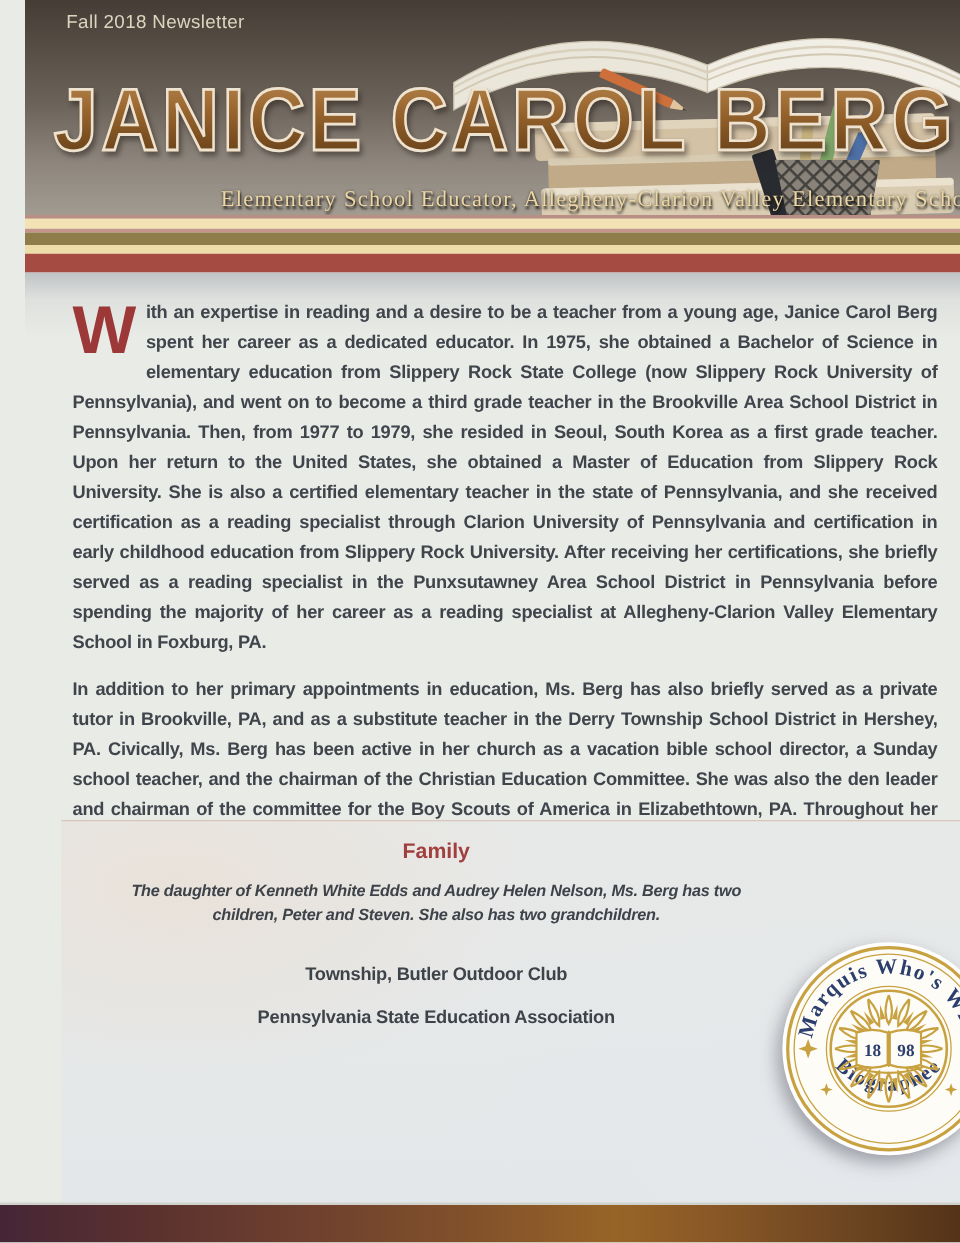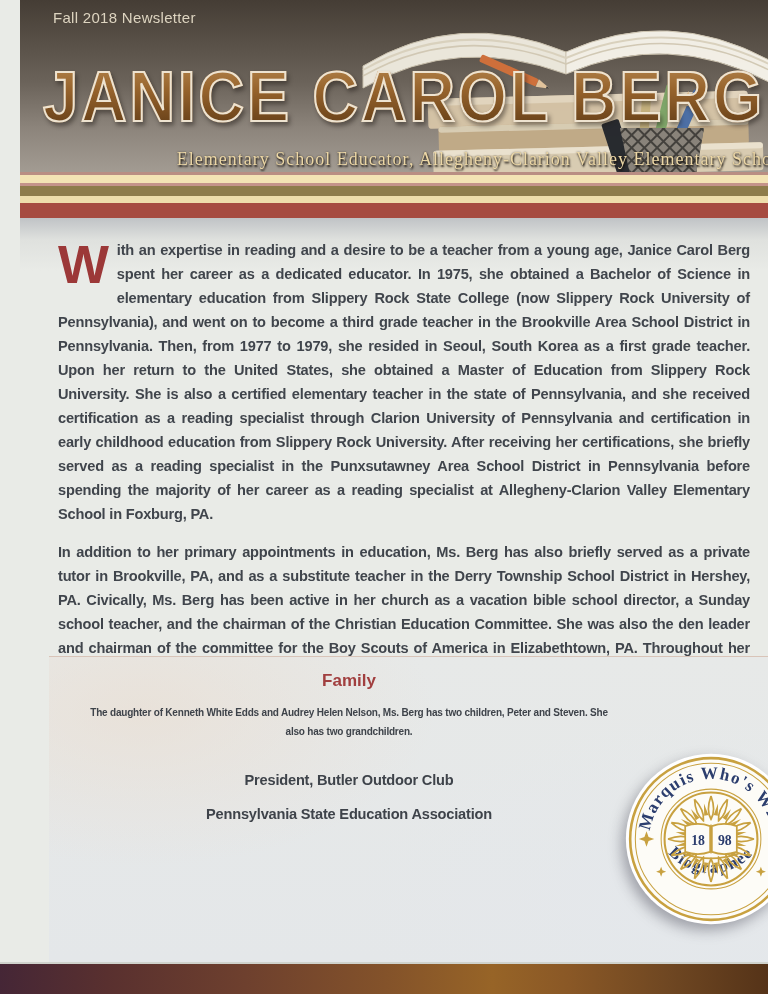--- a/index.html
+++ b/index.html
@@ -46,22 +46,22 @@
 
   
   .lower{position:relative;width:768px;height:306px;box-sizing:border-box;
     border-top:1px solid #d9c4b8;
     background:
       radial-gradient(420px 220px at 12% 18%,rgba(235,220,205,.55),rgba(235,220,205,0) 70%),
       radial-gradient(500px 260px at 85% 80%,rgba(228,232,236,.8),rgba(228,232,236,0) 70%),
       linear-gradient(180deg,#e7e9e8 0%,#e4e7e9 100%); margin-left: 29px;}
   .lower-col{position:absolute;left:40px;top:14px;width:520px;text-align:center;}
   .sec-heading{font-size:17px;font-weight:700;color:#a13f3f;margin:0 0 12px 0;}
-  .family-text{font-size:10px;line-height:19px;font-weight:700;color:#3e434a;
-    letter-spacing:-.2px;margin:0 0 22px 0;}
+  .family-text{font-size:13px;line-height:19px;font-weight:700;color:#3e434a;
+    letter-spacing:-.2px;margin:0 0 22px 0;font-style:italic;}
   .memberships-list{list-style:none;margin:2px 0 0 0;padding:0;}
   .memberships-list li{font-size:14.6px;font-weight:700;color:#3e434a;
     letter-spacing:-.2px;line-height:34px;}
 
   
   .seal{position:absolute;left:576px;top:96px;width:172px;height:172px;
     filter:drop-shadow(-4px 6px 7px rgba(70,70,85,.45));}
 
   
   .bottom-bar{position:absolute;left:0;bottom:0;width:768px;height:32px;
@@ -135,21 +135,21 @@
   <div class="bio">
     <p><span class="dropcap">W</span><span>ith an expertise in reading and a desire to be a teacher from a young age, Janice Carol Berg spent her career as a dedicated educator. In 1975, she obtained a Bachelor of Science in elementary education from Slippery Rock State College (now Slippery Rock University of Pennsylvania), and went on to become a third grade teacher in the Brookville Area School District in Pennsylvania. Then, from 1977 to 1979, she resided in Seoul, South Korea as a first grade teacher. Upon her return to the United States, she obtained a Master of Education from Slippery Rock University. She is also a certified elementary teacher in the state of Pennsylvania, and she received certification as a reading specialist through Clarion University of Pennsylvania and certification in early childhood education from Slippery Rock University. After receiving her certifications, she briefly served as a reading specialist in the Punxsutawney Area School District in Pennsylvania before spending the majority of her career as a reading specialist at Allegheny-Clarion Valley Elementary School in Foxburg, PA.</span></p>
     <p>In addition to her primary appointments in education, Ms. Berg has also briefly served as a private tutor in Brookville, PA, and as a substitute teacher in the Derry Township School District in Hershey, PA. Civically, Ms. Berg has been active in her church as a vacation bible school director, a Sunday school teacher, and the chairman of the Christian Education Committee. She was also the den leader and chairman of the committee for the Boy Scouts of America in Elizabethtown, PA. Throughout her career, Ms. Berg has been most grateful to be able work with students and achieve her goals as a reading specialist. In her spare time outside of work, she enjoys swimming, hiking, bicycling, reading, and playing table tennis.</p>
   </div>
 
   <div class="lower">
     <div class="lower-col">
       <h3 class="sec-heading">Family</h3>
       <p class="family-text">The daughter of Kenneth White Edds and Audrey Helen Nelson, Ms. Berg has two children, Peter and Steven. She also has two grandchildren.</p>
       <ul class="memberships-list">
-        <li>President, Butler Outdoor Club</li>
+        <li>Township, Butler Outdoor Club</li>
         <li>Pennsylvania State Education Association</li>
 
       </ul>
     </div>
 
     <svg class="seal" viewBox="0 0 200 200">
       <defs>
         <path id="arcTop" d="M 28,102 A 72,72 0 1 1 172,102" fill="none"></path>
         <path id="arcBottom" d="M 38,96 A 66,66 0 0 0 162,96" fill="none"></path>
       </defs>

